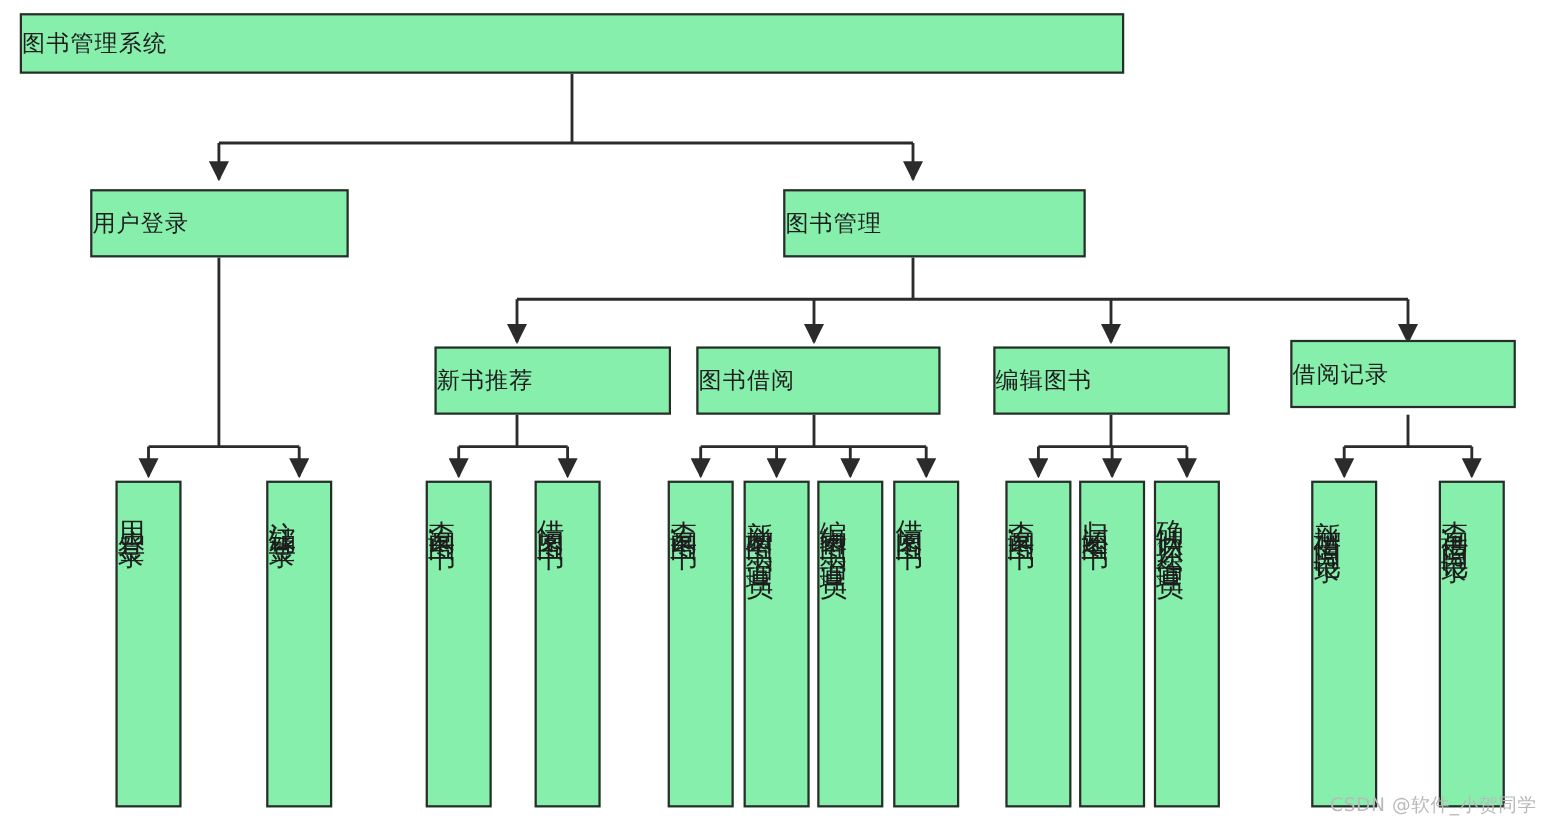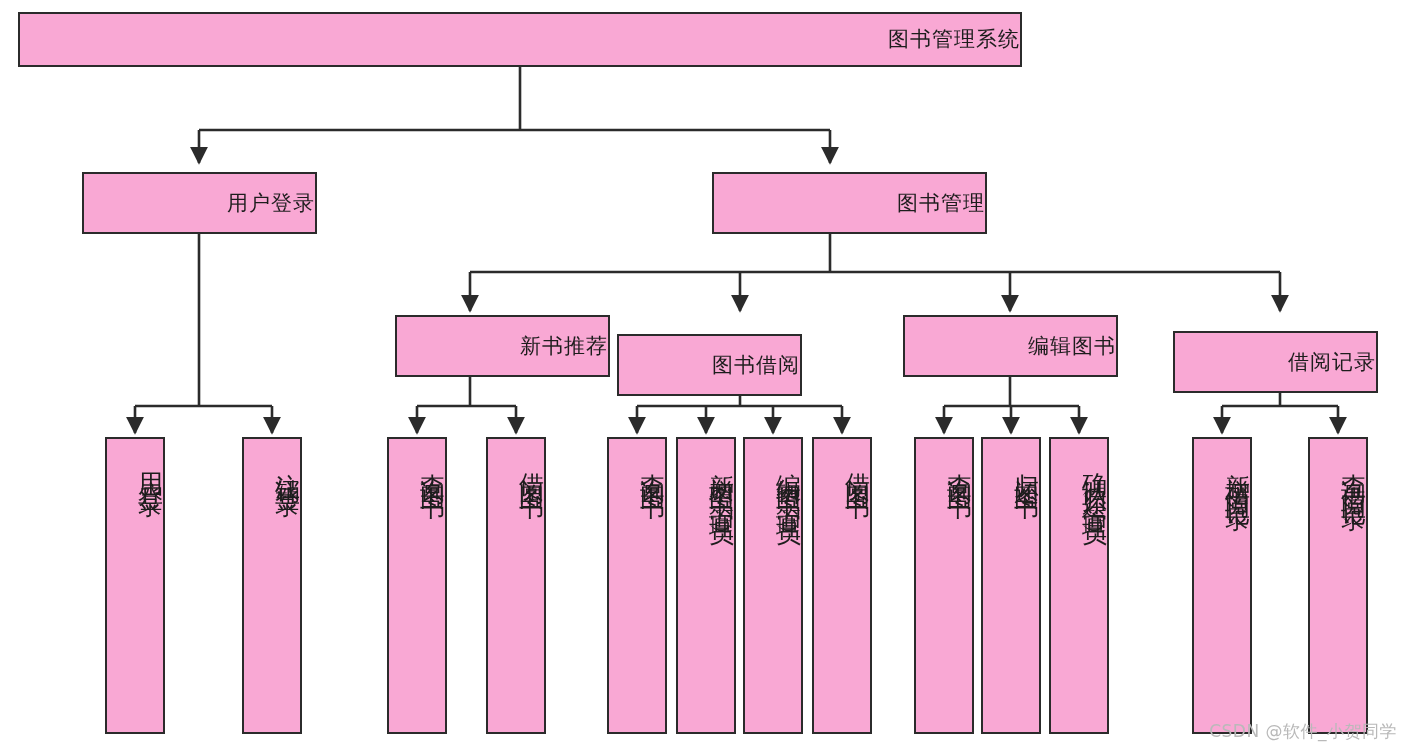--- a/index.html
+++ b/index.html
@@ -7,25 +7,25 @@
     width:1405px;height:747px;
     background:#ffffff;
     font-family:"DejaVu Sans","Liberation Sans",sans-serif;
     overflow:hidden;
   }
   #diagram-root{position:relative;width:1405px;height:747px;}
   svg#wires{position:absolute;left:0;top:0;width:1405px;height:747px;}
   .node{
     position:absolute;
     box-sizing:border-box;
-    background:#f9a8d4;
+    background:#86efac;
     border:2px solid #2b2b2b;
     display:flex;
     align-items:center;
-    justify-content:flex-end;
+    justify-content:flex-start;
     color:#1d1d1d;
   }
   .node .lbl{
     display:block;
     text-align:center;
     line-height:1.18;
     white-space:pre;
   }
   .node.h .lbl{font-size:21px;letter-spacing:1px;}
   .node.v{align-items:flex-start;padding-top:14px;}
@@ -110,27 +110,27 @@
   <div class="node h" style="left:82px;top:172px;width:235px;height:62px;">
     <span class="lbl">用户登录</span>
   </div>
   <div class="node h" style="left:712px;top:172px;width:275px;height:62px;">
     <span class="lbl">图书管理</span>
   </div>
 
   <div class="node h" style="left:363px;top:315px;width:215px;height:62px;margin-left:32px;">
     <span class="lbl">新书推荐</span>
   </div>
-  <div class="node h" style="left:617px;top:315px;width:185px;height:62px;margin-top:19px;">
+  <div class="node h" style="left:633px;top:315px;width:222px;height:62px;">
     <span class="lbl">图书借阅</span>
   </div>
   <div class="node h" style="left:903px;top:315px;width:215px;height:62px;">
     <span class="lbl">编辑图书</span>
   </div>
-  <div class="node h" style="left:1173px;top:331px;width:205px;height:62px;padding-left:19px;">
+  <div class="node h" style="left:1173px;top:309px;width:205px;height:62px;">
     <span class="lbl">借阅记录</span>
   </div>
 
   <div class="node v" style="left:105px;top:437px;width:60px;height:297px;">
     <span class="lbl">用户登录</span>
   </div>
   <div class="node v" style="left:242px;top:437px;width:60px;height:297px;">
     <span class="lbl">注销登录</span>
   </div>
 

